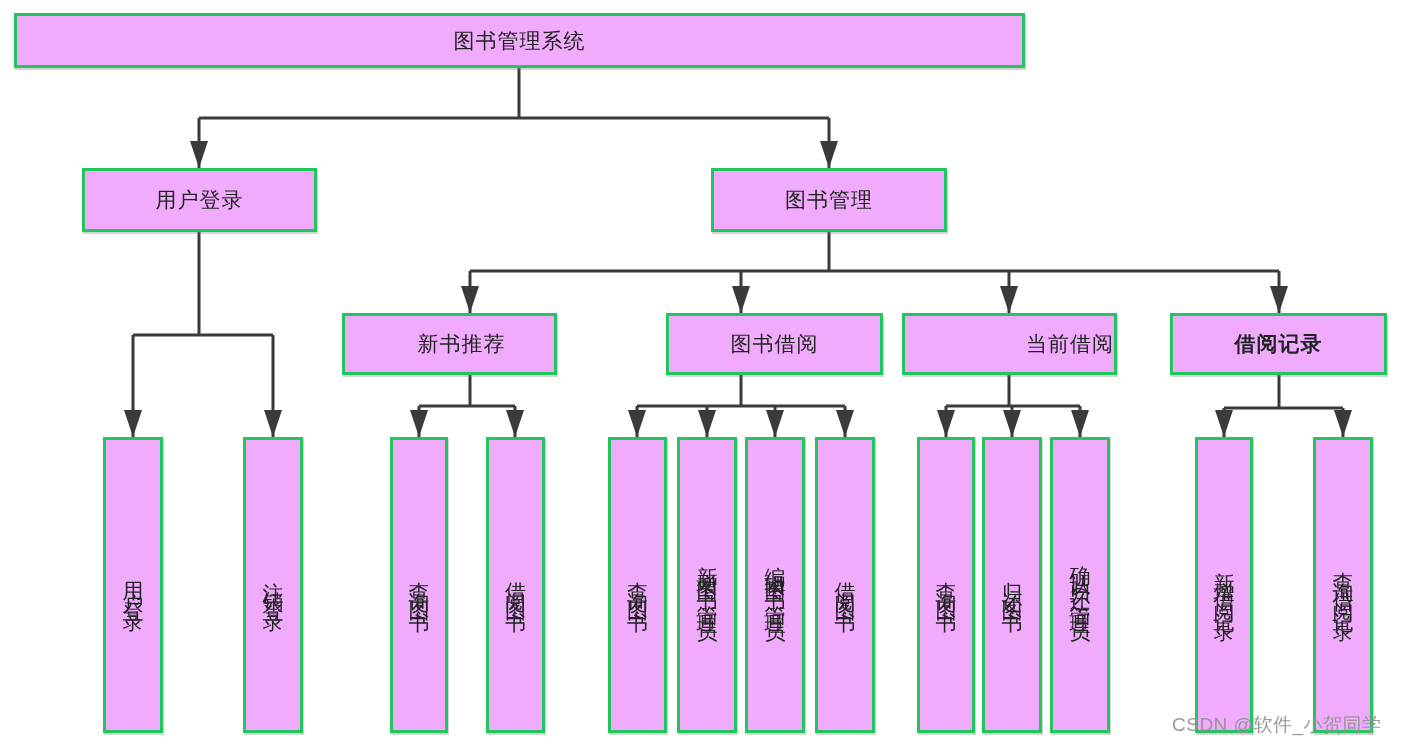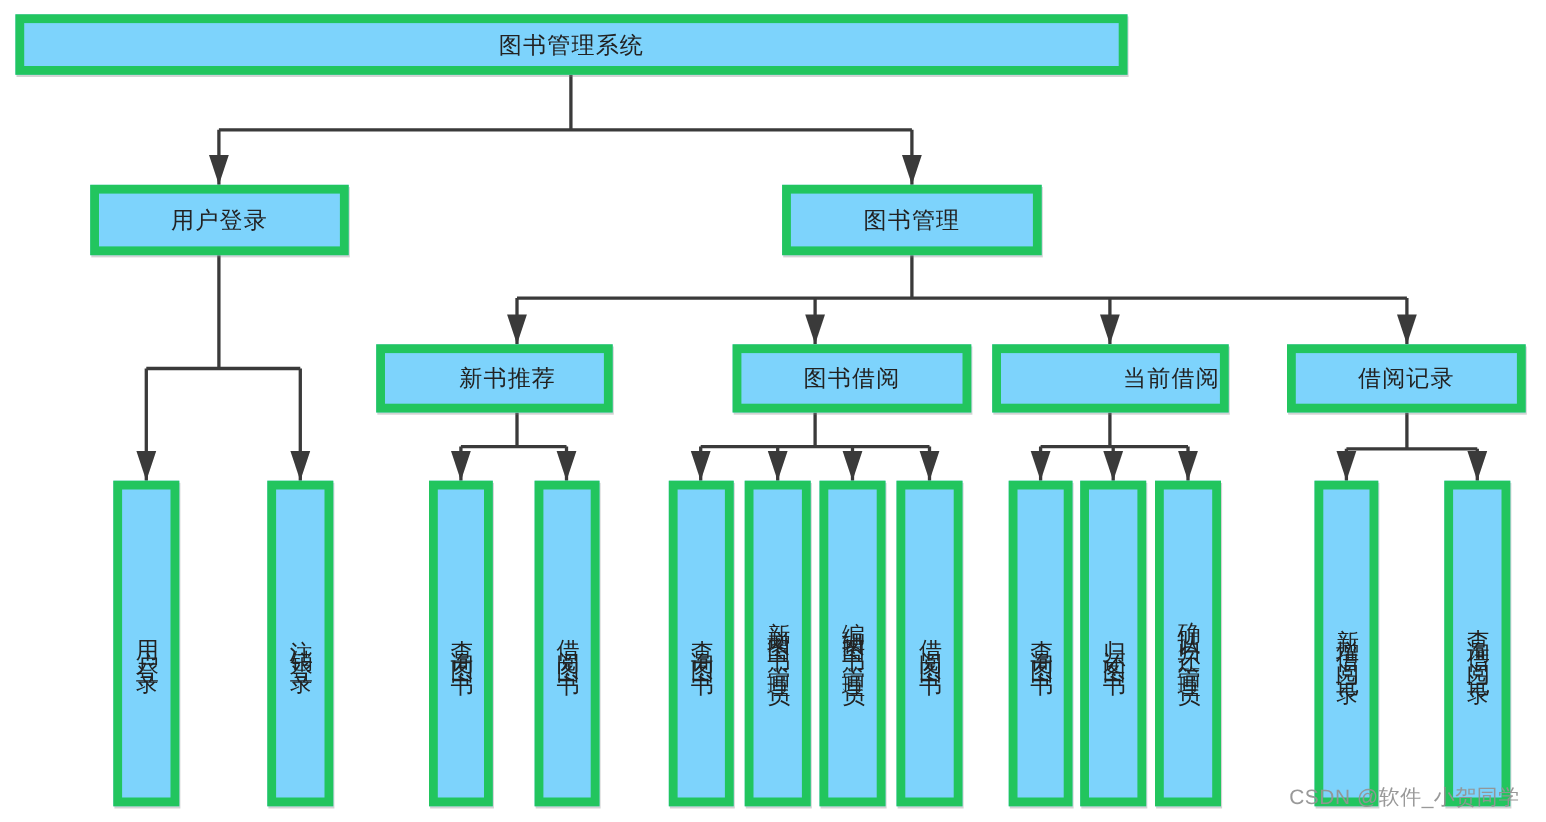--- a/index.html
+++ b/index.html
@@ -19,22 +19,22 @@
   #wires {
     position: absolute;
     left: 0; top: 0;
     width: 1405px;
     height: 747px;
     pointer-events: none;
   }
   .node {
     position: absolute;
     box-sizing: border-box;
-    background: #7dd3fc;
-    border: 8px solid #22c55e;
+    background: #f0abfc;
+    border: 3px solid #22c55e;
     box-shadow: 1px 2px 0 rgba(130,130,130,0.35);
     display: flex;
     align-items: center;
     justify-content: center;
     font-size: 21px;
     letter-spacing: 1px;
     color: #222222;
     white-space: nowrap;
     z-index: 2;
   }
@@ -49,21 +49,21 @@
   
   .n-root   { left: 14px;   top: 13px;  width: 1011px; height: 55px; }
   
   .n-login  { left: 82px;   top: 168px; width: 235px;  height: 64px; }
   .n-mgmt   { left: 711px;  top: 168px; width: 236px;  height: 64px; font-family: Liberation Serif, serif; }
   
   .n-l3     { top: 313px; height: 62px; }
   .n-rec    { left: 342px;  width: 215px; padding-left: 24px; }
   .n-borrow { left: 666px;  width: 217px; }
   .n-cur    { left: 902px;  width: 215px; justify-content: flex-end; }
-  .n-hist   { left: 1170px; width: 217px; }
+  .n-hist   { left: 1170px; width: 217px; font-weight: bold; }
   
   .n-leaf   { top: 437px; height: 296px; }
   .lf-0  { left: 103px;  width: 60px; }
   .lf-1  { left: 243px;  width: 60px; }
   .lf-2  { left: 390px;  width: 58px; }
   .lf-3  { left: 486px;  width: 59px; }
   .lf-4  { left: 608px;  width: 59px; }
   .lf-5  { left: 677px;  width: 60px; }
   .lf-6  { left: 745px;  width: 60px; }
   .lf-7  { left: 815px;  width: 60px; }

